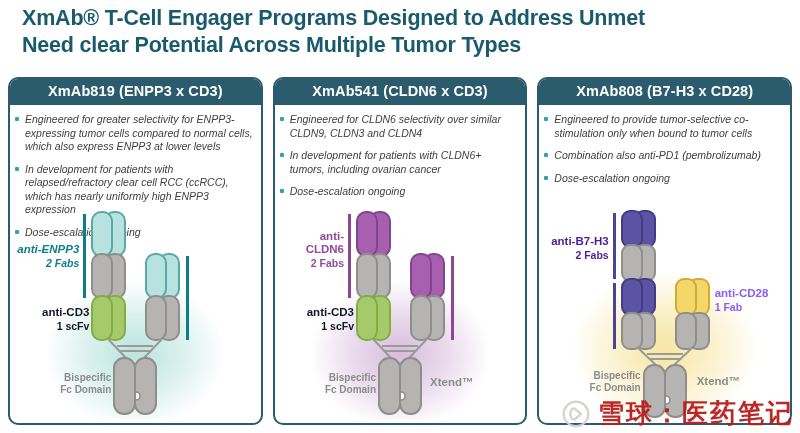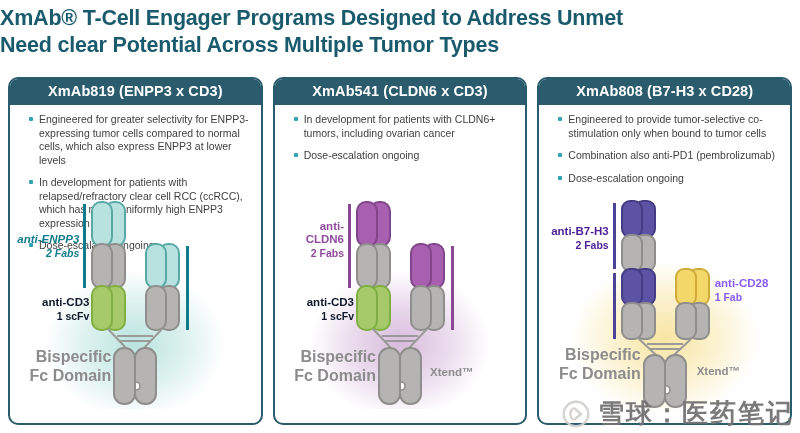--- a/index.html
+++ b/index.html
@@ -1,66 +1,66 @@
 <!DOCTYPE html>
 <html><head>
 <meta charset="utf-8">
 <style>
   * { margin:0; padding:0; box-sizing:border-box; }
   html,body { width:800px; height:433px; background:#ffffff; overflow:hidden;
               font-family:"Liberation Sans", sans-serif; }
   .page { position:relative; width:800px; height:433px; background:#fff; }
 
   
-  .title { position:absolute; top:5px; left:0; right:6px;
+  .title { position:absolute; top:5px; left:22px; right:6px;
            color:#1a5a6d; font-weight:bold; font-size:21.5px; line-height:27px;
            letter-spacing:-0.2px; }
 
   
   .cards { position:absolute; top:77px; left:8px; right:8px; display:flex; gap:10px; }
   .card { flex:1; height:348px; border:2px solid #2b5c6d; border-radius:10px;
           background:#fff; display:flex; flex-direction:column; overflow:hidden; }
   .card-header { background:#2b5c6d; color:#fff; font-weight:bold; font-size:14.5px;
                  text-align:center; padding:4px 2px 6px; letter-spacing:0.1px; }
-  .bullets { list-style:none; padding:8px 8px 0 19px; }
+  .bullets { list-style:none; padding:8px 8px 0 5px;font-style:italic; }
   .bullets li { display:flex; margin-bottom:9px; }
   .mk { flex:0 0 4px; width:4px; height:4px; background:#2fa3b1; border-radius:1px;
         margin:4px 6px 0 0; }
   .bt { flex:1; font-size:10.5px; line-height:13.5px; color:#3e3e3e; }
 
   
   .dwrap { position:relative; flex:1; }
-  .diagram { position:absolute; bottom:14px; left:50%; transform:translateX(-50%);
+  .diagram { position:absolute; bottom:4px; left:50%; transform:translateX(-50%);
              width:236px; }
   .d215 { height:215px; } .d212 { height:212px; }
   .diagram svg { display:block; position:absolute; left:0; bottom:0; }
 
   .lobe { stroke-width:2; }
   .lb-teal   { fill:#b7e2df; stroke:#58a9a6; }
   .lb-gray   { fill:#b5b4b2; stroke:#8f8e8c; }
   .lb-green  { fill:#a6ca69; stroke:#7fae43; }
   .lb-purple { fill:#a85fb0; stroke:#80458b; }
   .lb-indigo { fill:#5d53a5; stroke:#443c84; }
   .lb-yellow { fill:#f3d869; stroke:#cfab39; }
   .hinge { stroke:#9a9a98; stroke-width:2; fill:none; }
   .notch { fill:#fafaf8; stroke:#8f8e8c; stroke-width:1.6; }
   .bar-teal { fill:#0f7c8c; } .bar-purple { fill:#8a4793; } .bar-indigo { fill:#4b4397; }
 
   .lbl { position:absolute; font-weight:bold; text-align:right; line-height:1.18; }
   .lbl .l1 { font-size:11.5px; } .lbl .l2 { font-size:10.5px; }
   .lbl-left { text-align:left; }
   .c-teal{color:#0f7c8c}.c-green{color:#0f172a}.c-purple{color:#8f4a9c}
   .c-indigo{color:#4c1d95}.c-gold{color:#8b5cf6}
-  .fc-lbl { position:absolute; font-size:16px; font-weight:bold; color:#8c8c8c;
+  .fc-lbl { position:absolute; font-size:10px; font-weight:bold; color:#8c8c8c;
             text-align:right; line-height:1.15; }
   .xtend { position:absolute; font-size:11.5px; font-weight:bold; color:#8c8c8c; }
 
   
   .watermark { position:absolute; right:6px; bottom:2px; display:flex; align-items:center;
-               gap:7px; color:#737373; font-size:26px; font-weight:bold; z-index:5;
+               gap:7px; color:#b91c1c; font-size:26px; font-weight:bold; z-index:5;
                letter-spacing:2px; opacity:0.95; }
   .wm-logo { width:30px; height:30px; }
 </style>
 </head>
 <body>
 
 <div class="page">
 
   <div class="title">
     <div>XmAb® T-Cell Engager Programs Designed to Address Unmet</div>
@@ -129,20 +129,24 @@
             <div>Bispecific</div>
             <div>Fc Domain</div>
           </div>
         </div>
       </div>
     </div>
 
     <div class="card">
       <div class="card-header">XmAb541 (CLDN6 x CD3)</div>
       <ul class="bullets">
+        <li>
+            <span class="mk"></span>
+            <span class="bt">Engineered for CLDN6 selectivity over similar CLDN9, CLDN3 and CLDN4</span>
+          </li>
         <li>
             <span class="mk"></span>
             <span class="bt">In development for patients with CLDN6+ tumors, including ovarian cancer</span>
           </li>
         <li>
             <span class="mk"></span>
             <span class="bt">Dose-escalation ongoing</span>
           </li>
       </ul>
       <div class="dwrap">

